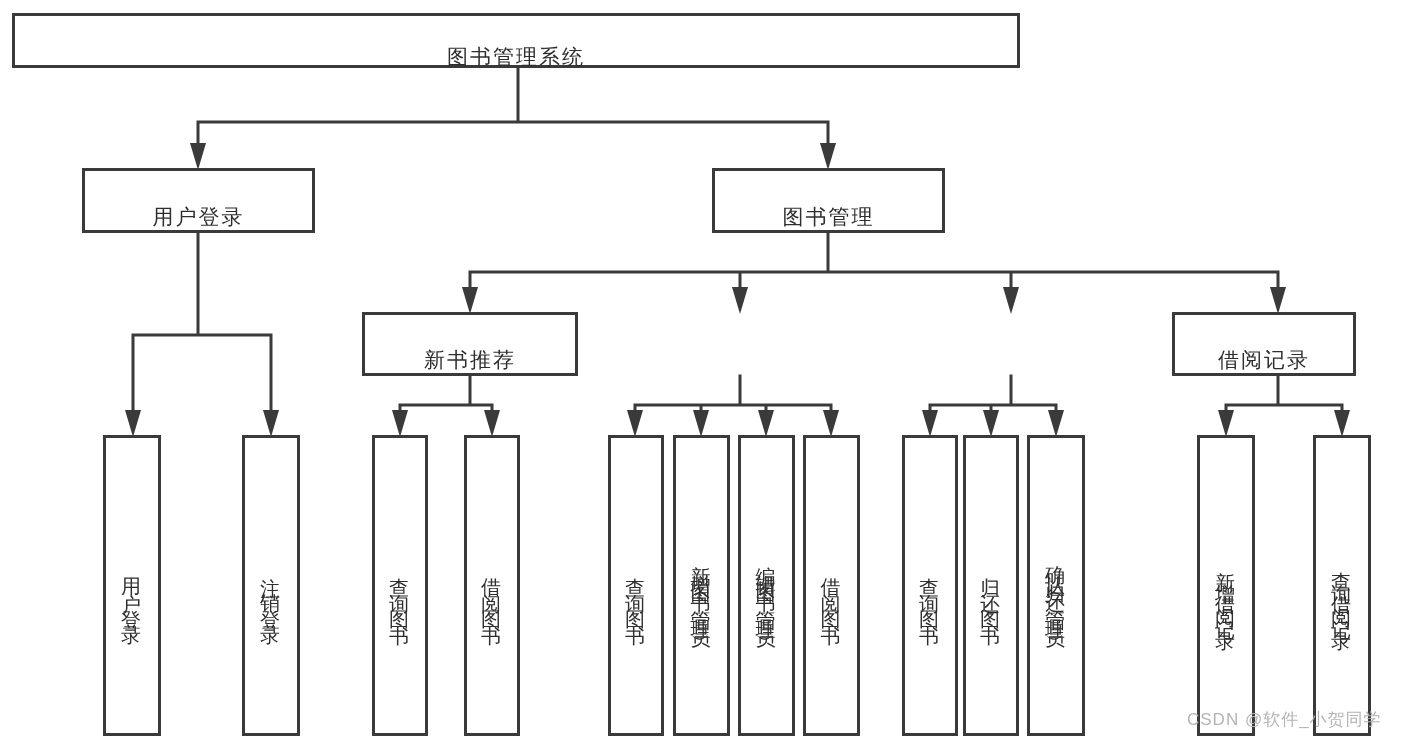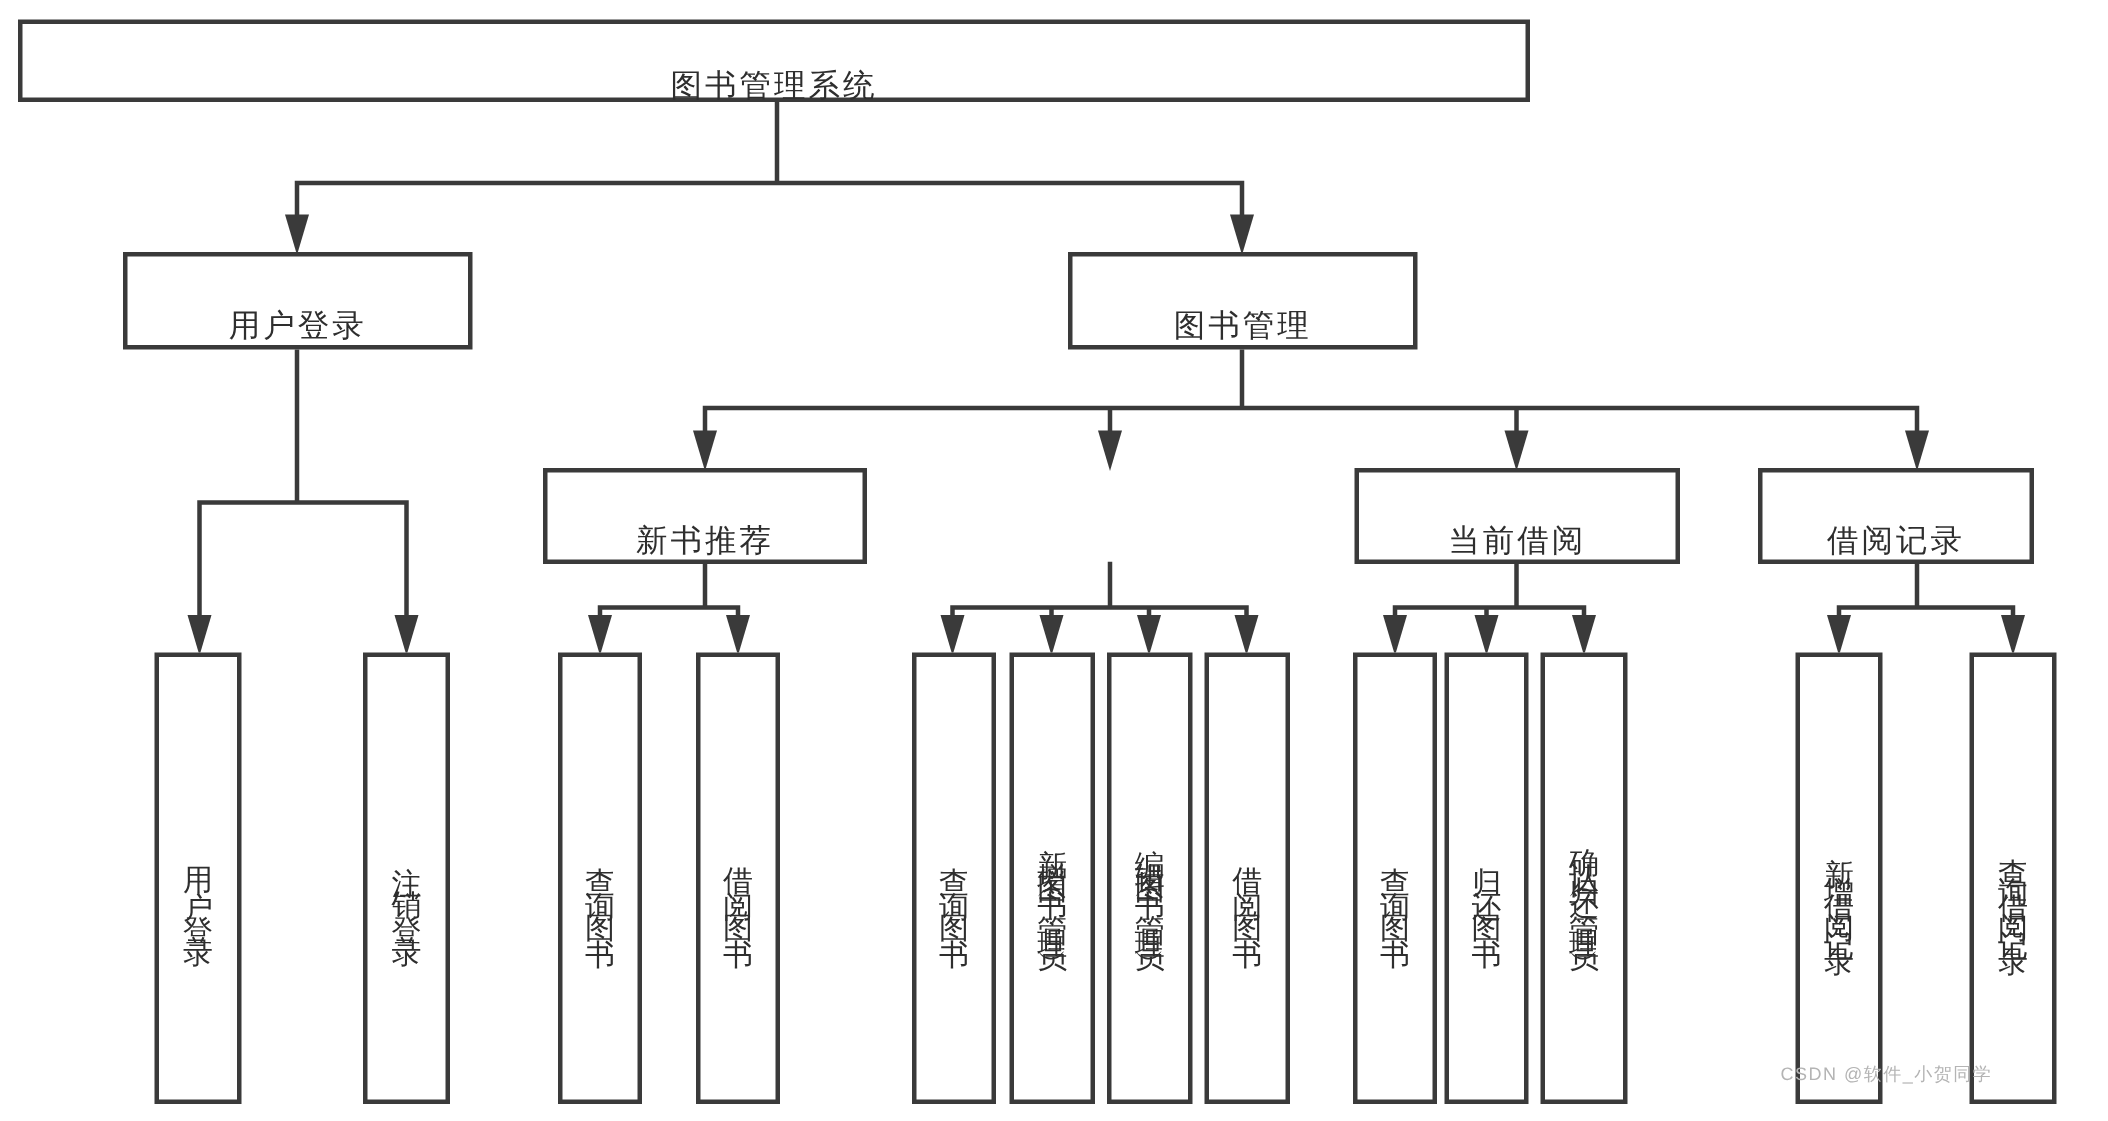--- a/index.html
+++ b/index.html
@@ -33,21 +33,21 @@
   .vtext{
     writing-mode:vertical-rl;
     text-orientation:mixed;
     font-size:20px;
     color:var(--text);
     white-space:nowrap;
   }
   .watermark{
     position:absolute;
     left:1187px;top:708px;
-    font-size:12px;
+    font-size:17px;
     letter-spacing:1px;
     color:var(--watermark);
     z-index:3;
     white-space:nowrap;
   }
 </style>
 </head>
 <body>
 
 <div class="stage">
@@ -95,23 +95,20 @@
   <div class="box" style="left:82px;top:168px;width:233px;height:65px;">
     <span class="hlabel">用户登录</span>
   </div>
   <div class="box" style="left:712px;top:168px;width:233px;height:65px;">
     <span class="hlabel">图书管理</span>
   </div>
 
   <div class="box" style="left:362px;top:312px;width:216px;height:64px;justify-content:center;">
     <span class="hlabel">新书推荐</span>
   </div>
-  <div class="box" style="left:903px;top:312px;width:217px;height:64px;">
-    <span class="hlabel">当前借阅</span>
-  </div>
   <div class="box" style="left:1172px;top:312px;width:184px;height:64px;">
     <span class="hlabel">借阅记录</span>
   </div>
 
   <div class="box leaf" style="left:103px;width:58px;">
     <span class="vtext" style="letter-spacing: 16px; margin-top: 16px;">用户登录</span>
   </div>
   <div class="box leaf" style="left:242px;width:58px;">
     <span class="vtext" style="letter-spacing: 16px; margin-top: 16px;">注销登录</span>
   </div>

